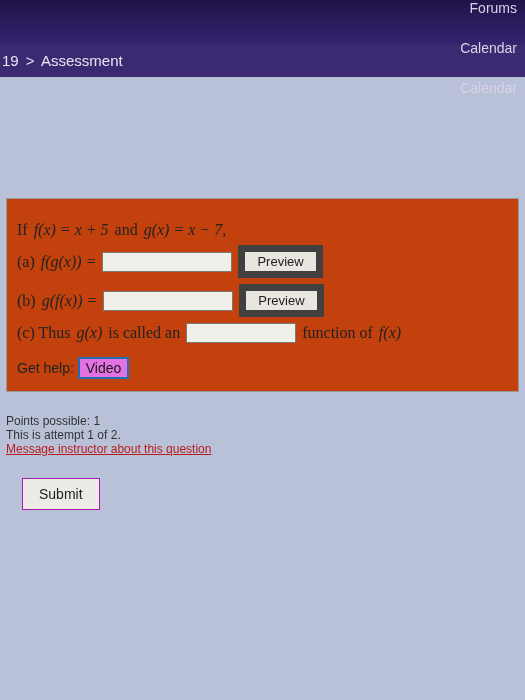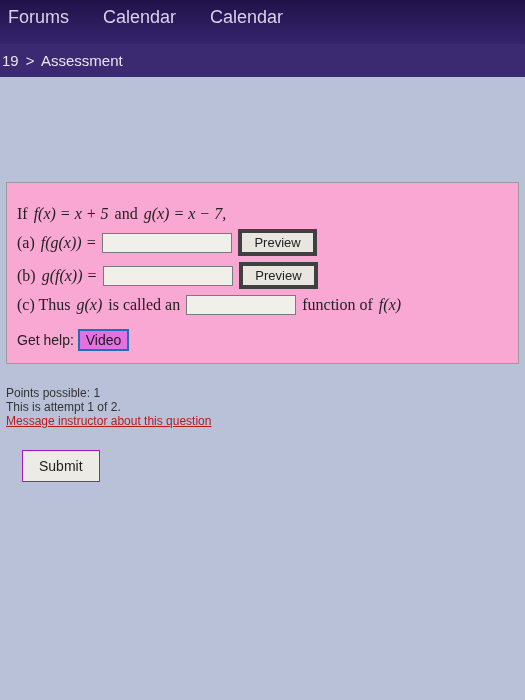--- a/index.html
+++ b/index.html
@@ -10,60 +10,61 @@
     font-family: Arial, Helvetica, sans-serif;
     font-size: 13px;
     color: #222;
     overflow: hidden;
   }
   .topbar {
     background: #2a1a5e;
     background: linear-gradient(180deg,#201349 0%,#35236e 100%);
     height: 44px;
     display: flex;
-    align-items: center;
+    align-items: flex-end;
     padding: 0 2px 8px 2px;
     gap: 22px;
     color: #d8d2e8;
-    font-size: 18px;
+    font-size: 14px;
+    flex-direction: column;
   }
   .topbar-tab { cursor: pointer; padding: 0 6px 2px 6px; }
   .subbar {
     background: #3b2a72;
     color: #e8e4f2;
     font-size: 15px;
     padding: 8px 0 8px 2px;
   }
   .subbar .sep { margin: 0 3px; }
 
   .content-gap { height: 105px; }
 
   .qbox {
-    margin: 0 6px;
-    background: #f9a8d4;
+    margin: 16px 6px;
+    background: #c2410c;
     border: 1px solid #9a9a9a;
     padding: 16px 16px 12px 10px;
     color: #222;
     font-size: 14px;
   }
   .qrow { margin: 6px 0; display: flex; align-items: center; flex-wrap: wrap; gap: 6px; }
   .math { font-family: "Times New Roman", serif; font-size: 16px; font-style: italic; }
   .label { font-family: "Times New Roman", serif; font-size: 16px; }
 
   input.answer {
     border: 1px solid #7a7a7a;
     background: #f0efe9;
     height: 20px;
     width: 130px;
     padding: 2px 4px;
     font-size: 13px;
   }
   button.preview {
     background: #e8e6df;
-    border: 4px solid #404040;
+    border: 7px solid #404040;
     padding: 2px 12px;
     font-size: 13px;
     color: #222;
     cursor: pointer;
   }
   .gethelp { margin-top: 14px; font-size: 14px; }
   .video-badge {
     display: inline-block;
     background: #e471e2;
     border: 2px solid #1f6fb5;

